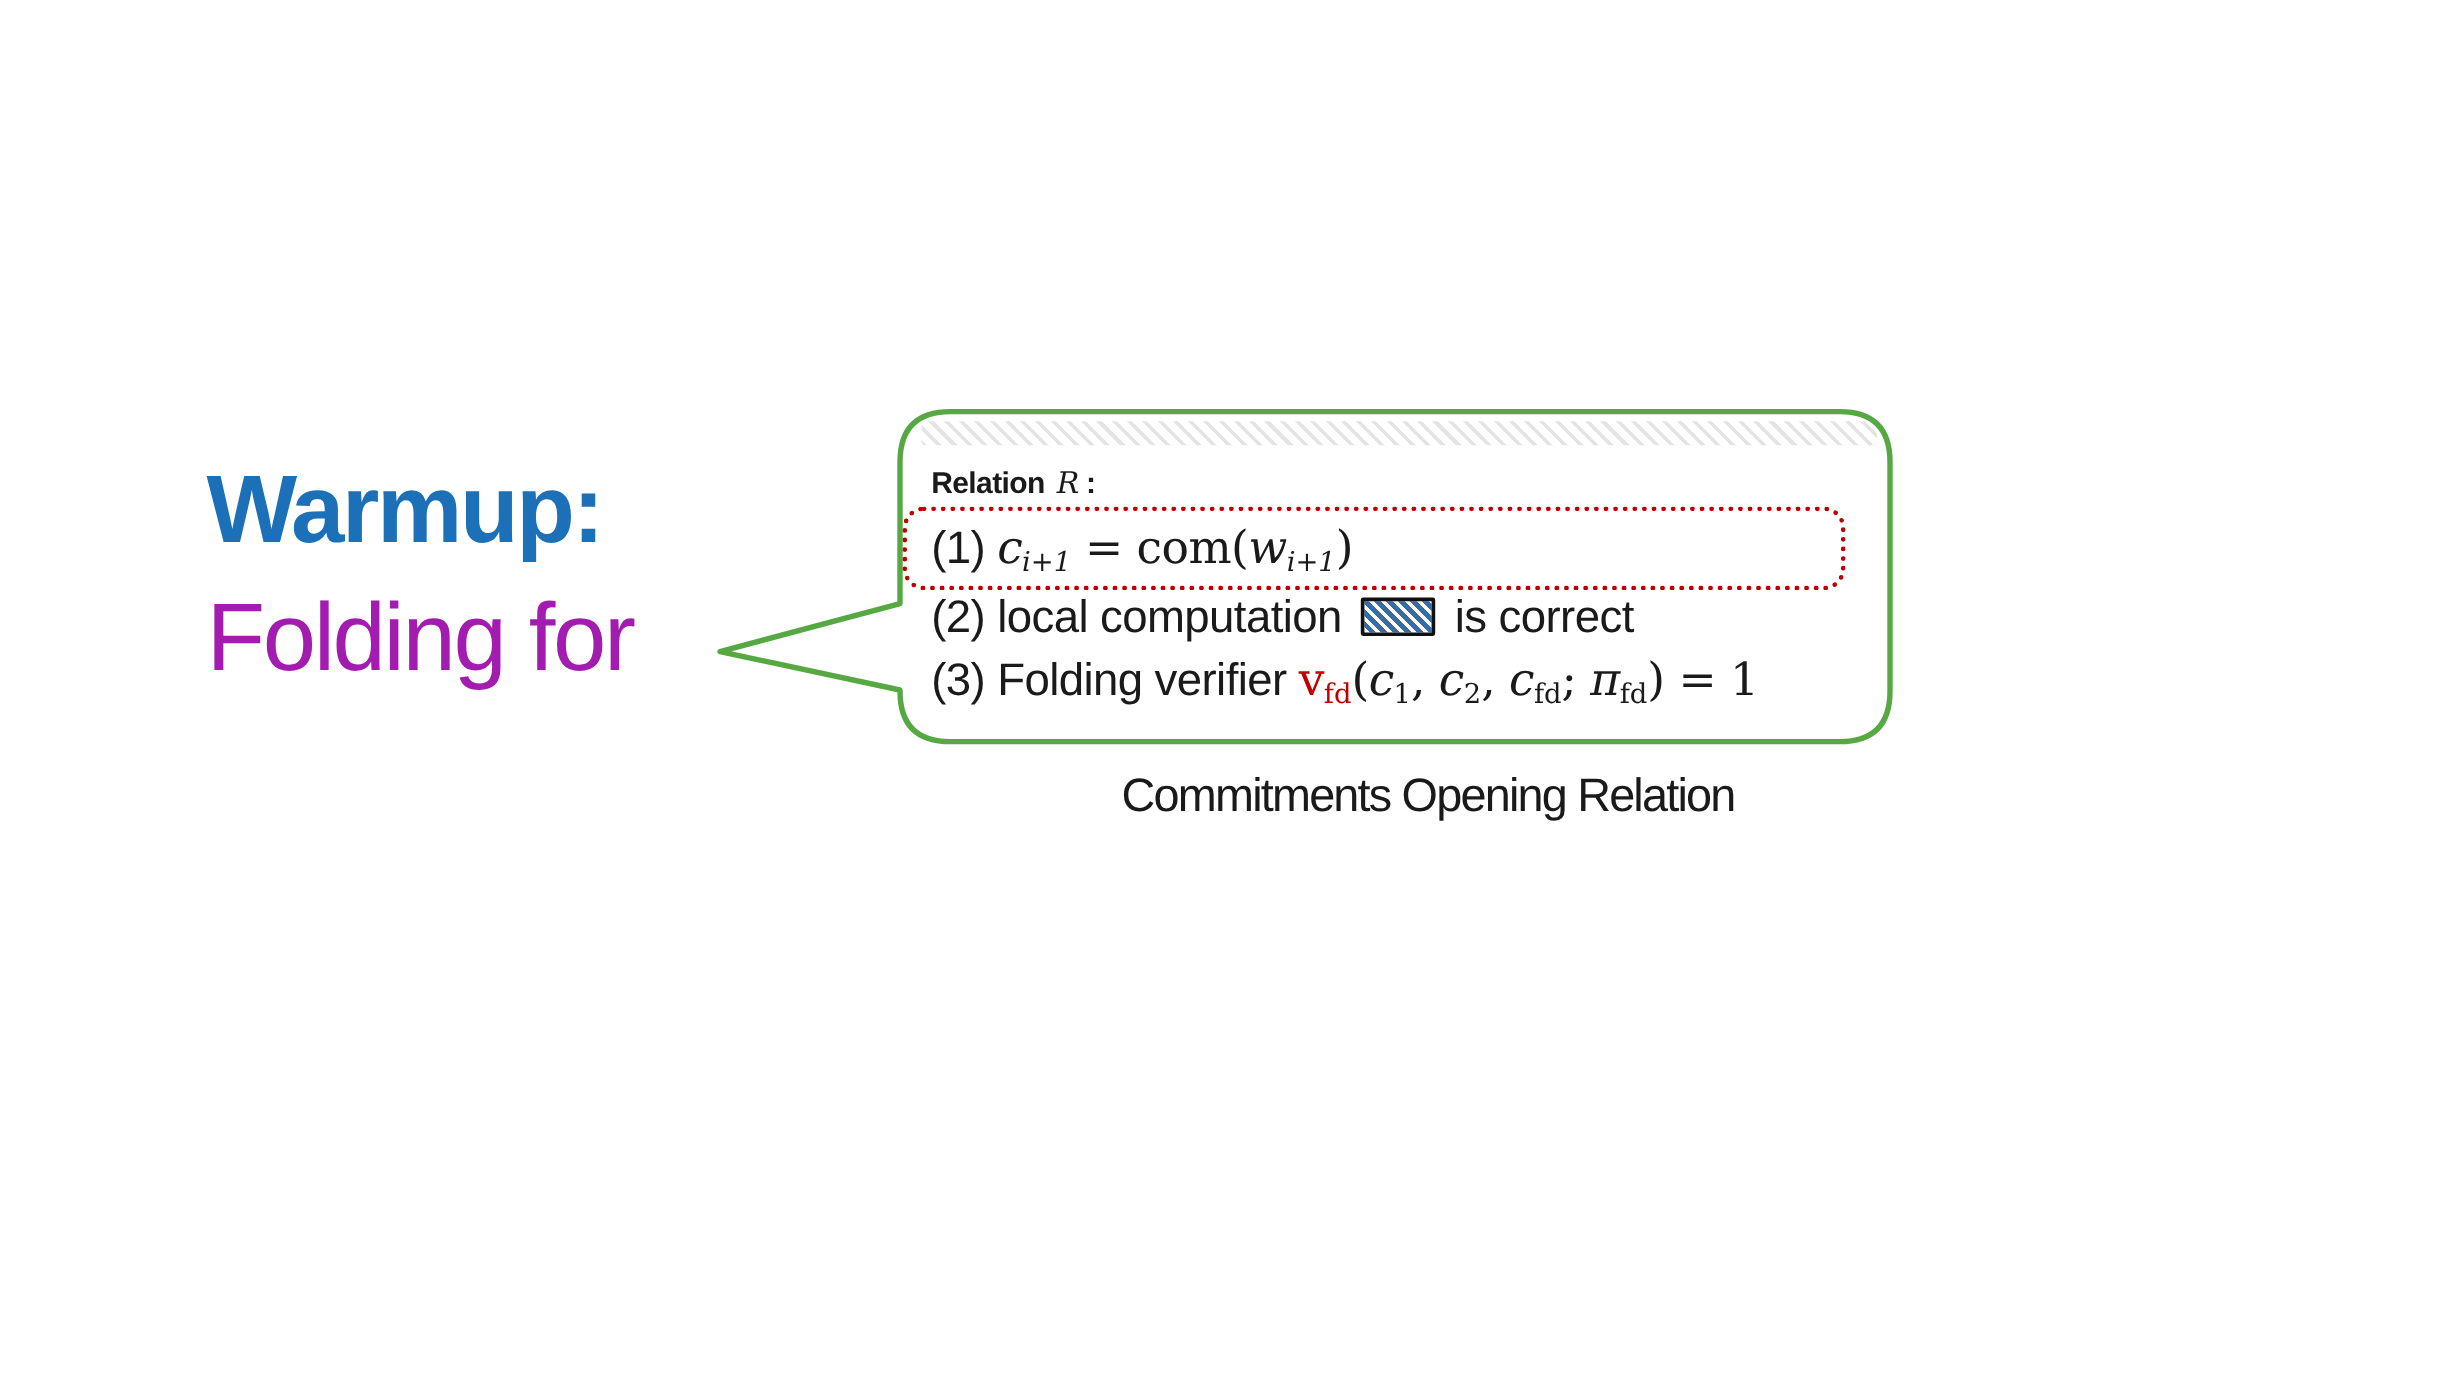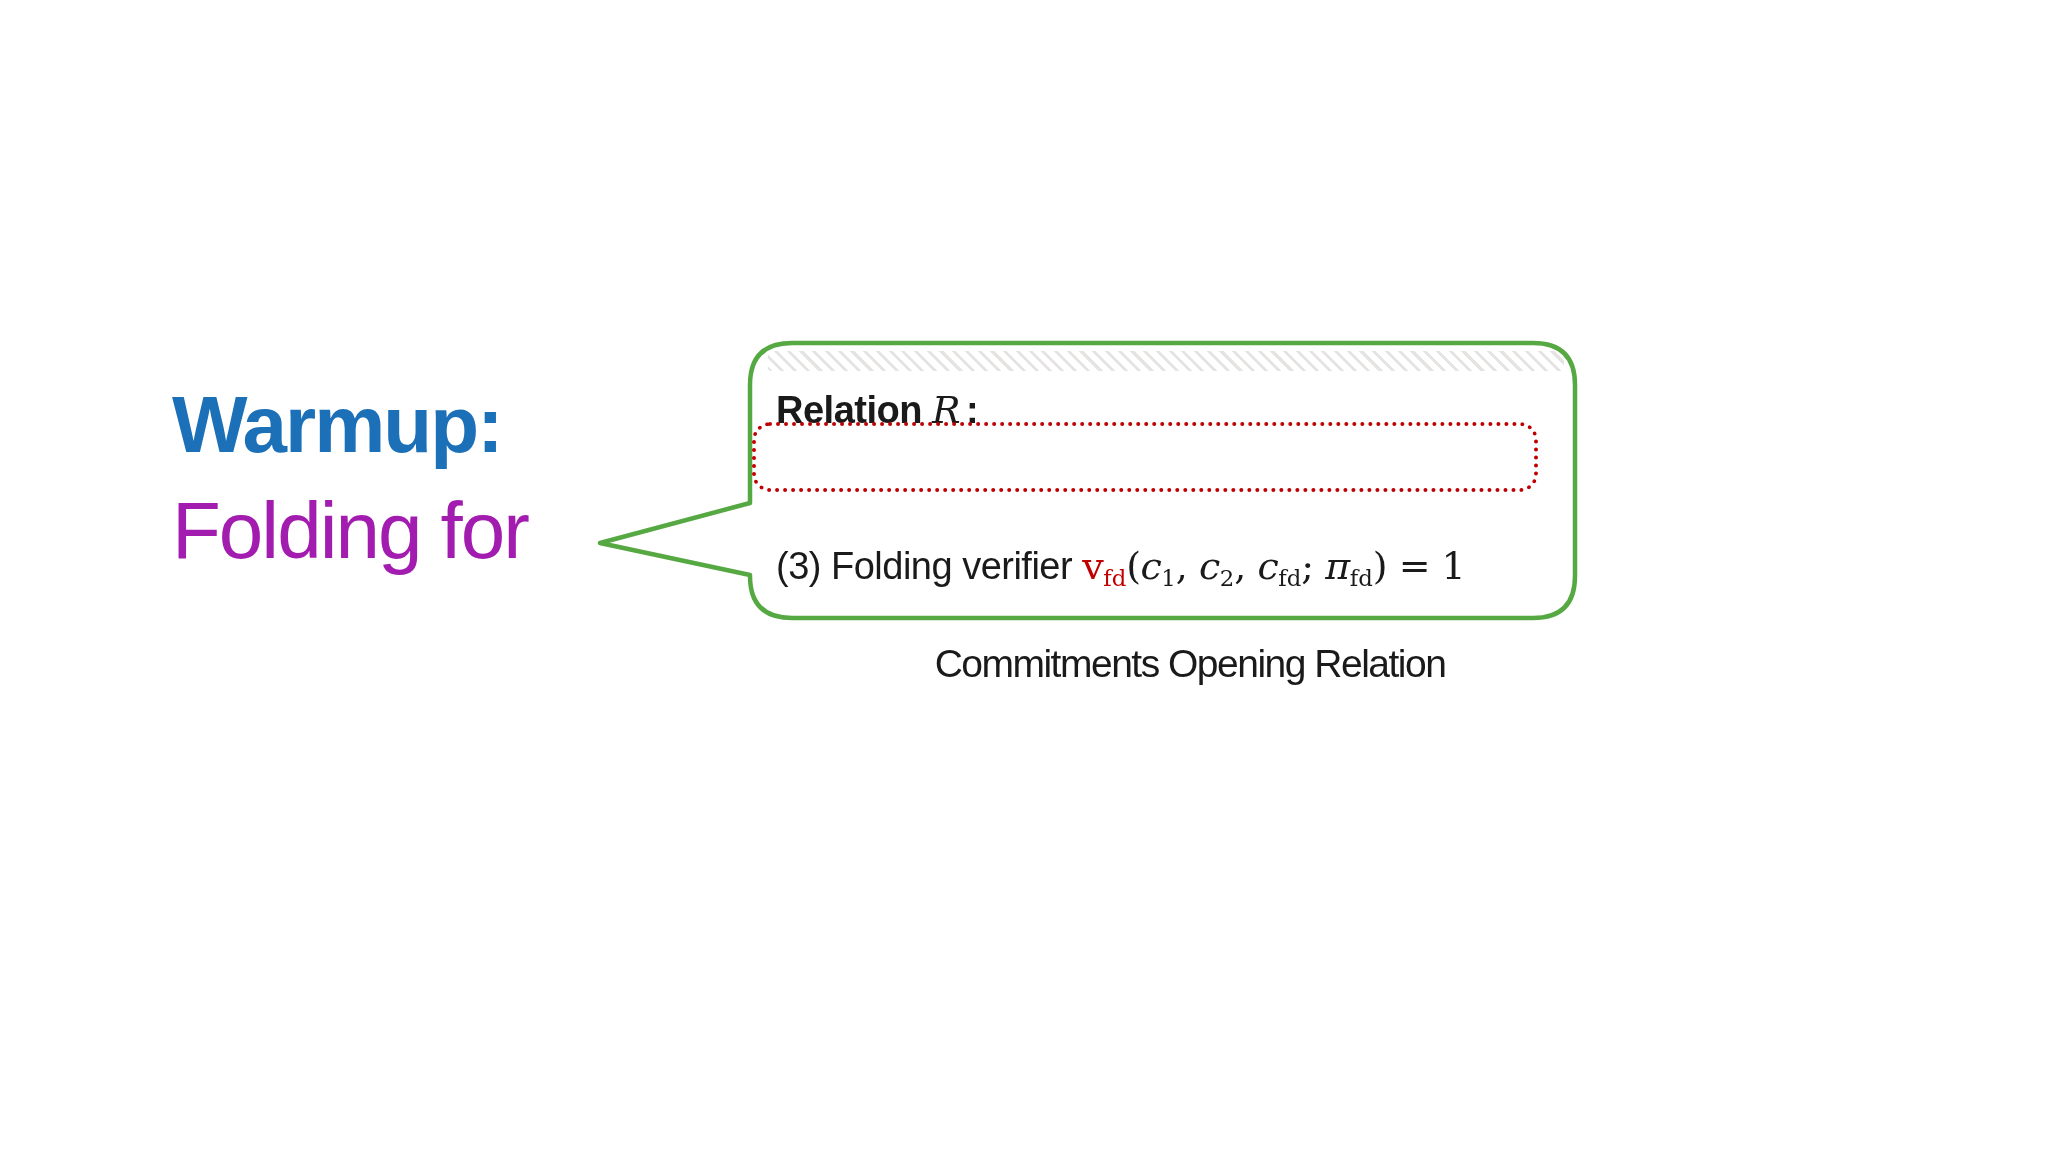--- a/index.html
+++ b/index.html
@@ -22,21 +22,21 @@
   .bubble-svg { position:absolute; left:560px; top:320px; width:1040px; height:320px; }
   .hatch-band {
     position:absolute; left:768px; top:351px; width:796px; height:20px;
     background:repeating-linear-gradient(45deg,
       rgba(165,158,152,0.28) 0px, rgba(165,158,152,0.28) 3px,
       transparent 3px, transparent 9px);
     border-radius:3px;
   }
   .bubble-heading {
     position:absolute; left:776px; top:388px;
-    font-size:38px; font-weight:bold; color:#1A1A1A; letter-spacing:-0.5px;
+    font-size:25px; font-weight:bold; color:#1A1A1A; letter-spacing:-0.5px;
   }
   .bubble-heading .mathR {
     font-family:"DejaVu Serif", serif; font-style:italic; font-weight:normal;
     padding:0 6px 0 10px;
   }
   .highlight-box {
     position:absolute; left:752px; top:422px; width:786px; height:70px;
     border:4px dotted #C00000; border-radius:18px; box-sizing:border-box;
   }
   .bubble-line {
@@ -85,17 +85,19 @@
   </svg>
 
   <div class="hatch-band"></div>
 
   <div class="bubble-heading">
     <span>Relation</span><span class="mathR">R</span><span>:</span>
   </div>
 
   <div class="highlight-box"></div>
 
+  <div class="bubble-line" id="item-0"><span class="seg idx">(1)</span><span class="seg it">c</span><span class="seg it-sub">i+1</span><span class="seg rm"> = com(</span><span class="seg it">w</span><span class="seg it-sub">i+1</span><span class="seg rm">)</span></div>
+  <div class="bubble-line" id="item-1"><span class="seg idx">(2)</span><span class="seg sans">local computation </span><span class="hatch-box"></span><span class="seg sans"> is correct</span></div>
   <div class="bubble-line" id="item-2"><span class="seg idx">(3)</span><span class="seg sans">Folding verifier </span><span class="seg red-rm">v</span><span class="seg red-sub">fd</span><span class="seg rm">(</span><span class="seg it">c</span><span class="seg rm-sub">1</span><span class="seg rm">, </span><span class="seg it">c</span><span class="seg rm-sub">2</span><span class="seg rm">, </span><span class="seg it">c</span><span class="seg rm-sub">fd</span><span class="seg rm">; </span><span class="seg it">π</span><span class="seg rm-sub">fd</span><span class="seg rm">) = 1</span></div>
 
   <div class="caption">Commitments Opening Relation</div>
 
 </div>
 
 </body></html>

